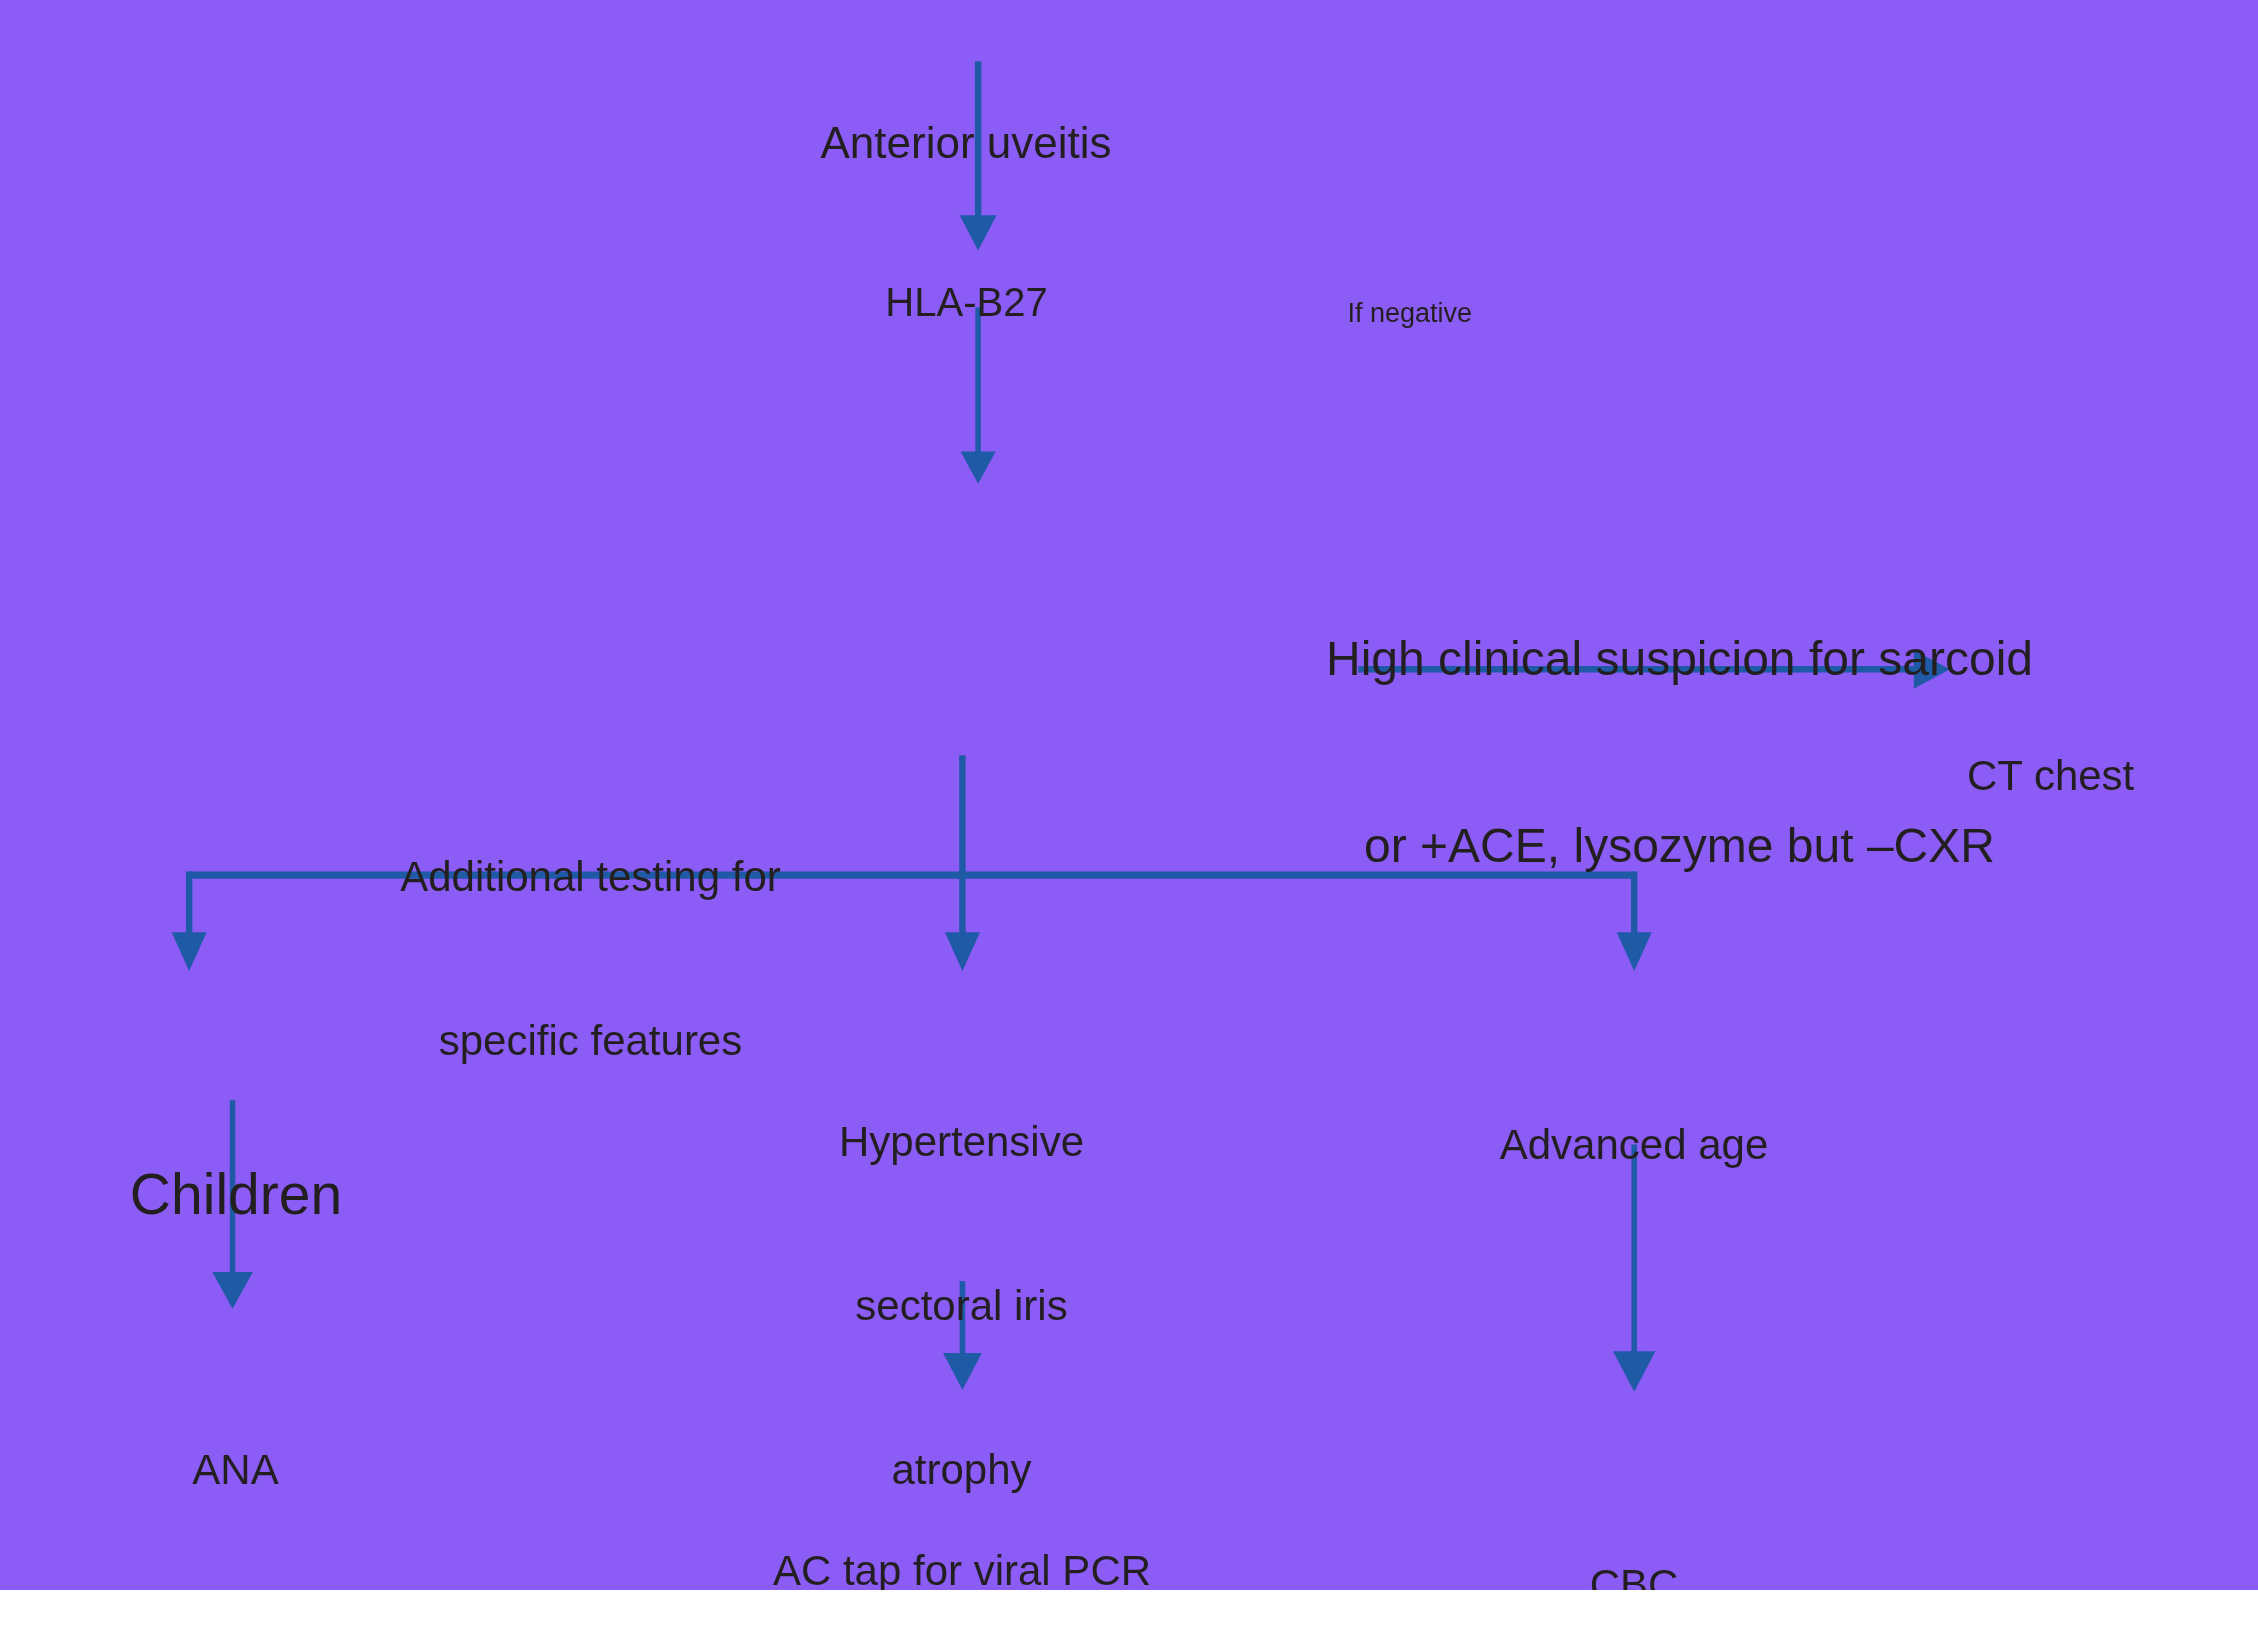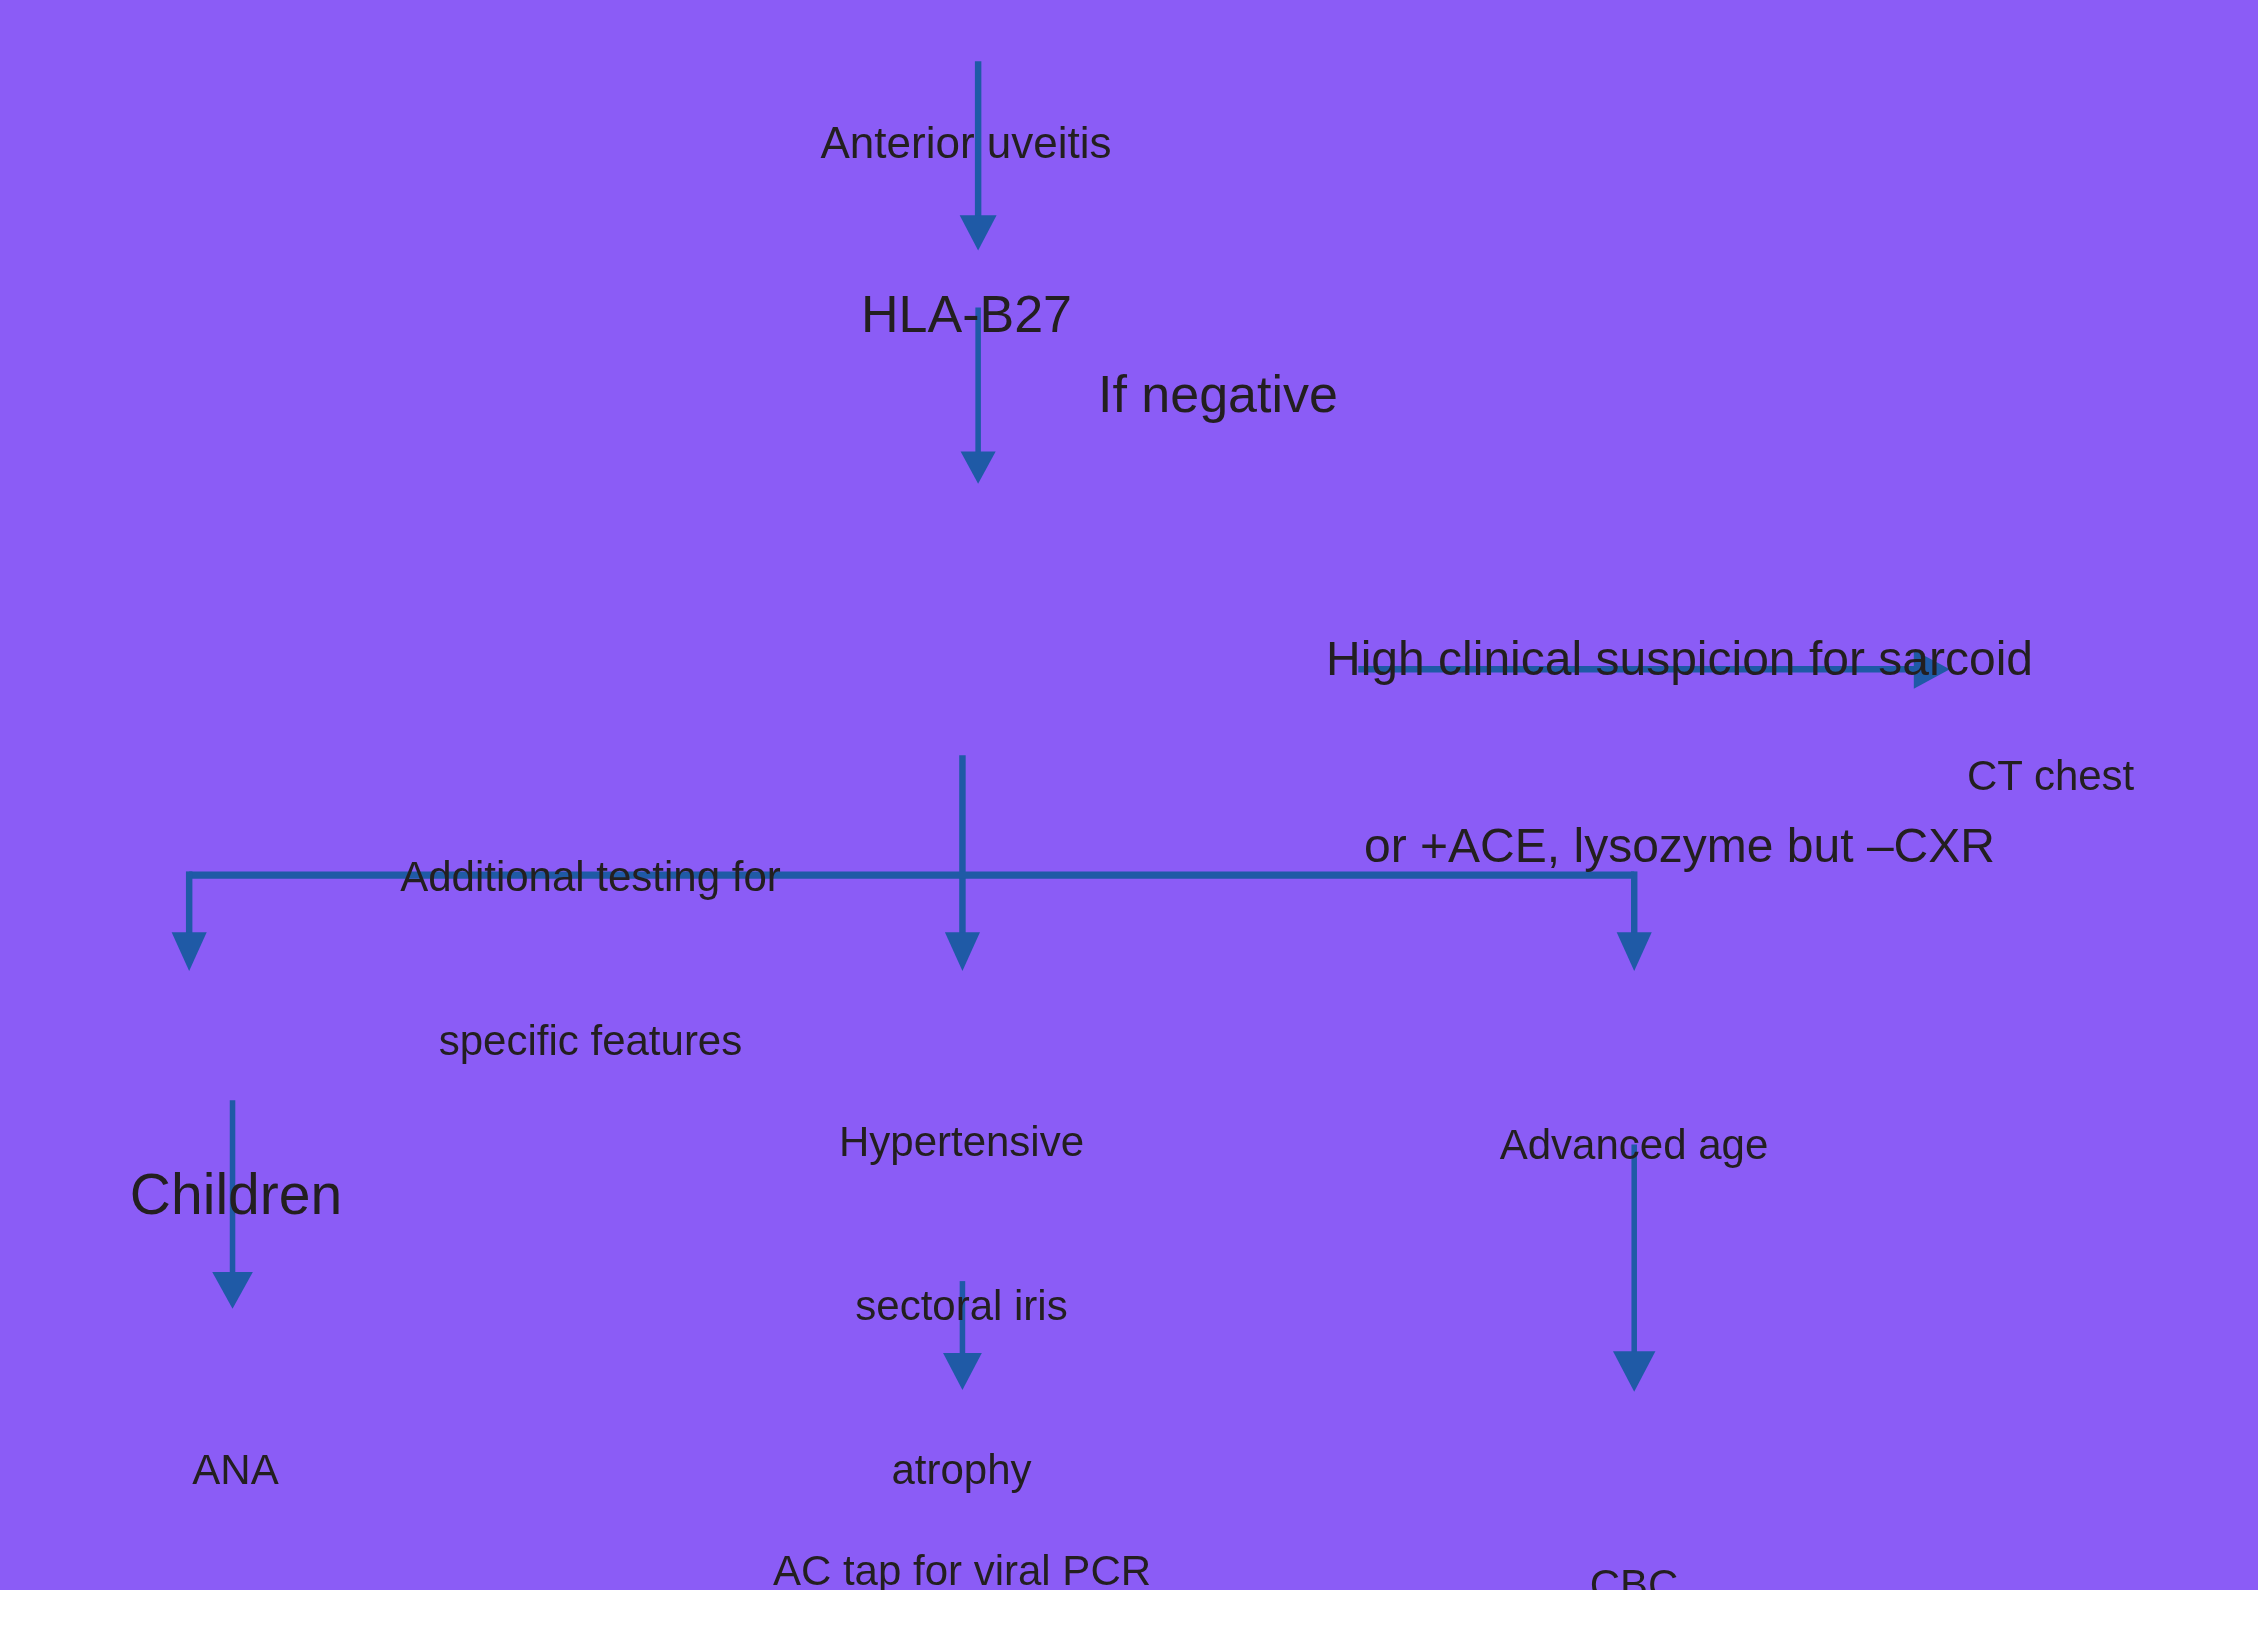--- a/index.html
+++ b/index.html
@@ -30,22 +30,22 @@
     position: absolute;
     text-align: center;
     line-height: 1.30;
     white-space: pre;
     color: #231f20;
   }
   .node .ln { display: block; }
 
   
   .n-root      { left: 689px;  top: 0px;    width: 554px;  font-size: 44px; }
-  .n-hla       { left: 736px;  top: 146px;  width: 461px;  font-size: 52px; }
-  .n-ifneg     { left: 1024px; top: 226px;  width: 388px;  font-size: 52px; text-align: center; }
+  .n-hla       { left: 736px;  top: 172px;  width: 461px;  font-size: 40px; }
+  .n-ifneg     { left: 1084px; top: 226px;  width: 388px;  font-size: 27px; text-align: right; }
   .n-panel     { left: 658px;  top: 510px;  width: 609px;  font-size: 42px; }
   .n-sarcoid   { left: 1278px; top: 503px;  width: 803px;  font-size: 48px; }
   .n-ctchest   { left: 1967px; top: 640px;  width: 305px;  font-size: 42px; text-align: left; }
   .n-addtest   { left: 309px;  top: 741px;  width: 563px;  font-size: 42px; }
   .n-children  { left:  42px;  top: 1009px; width: 388px;  font-size: 57px; }
   .n-hyper     { left: 740px;  top: 1006px; width: 443px;  font-size: 42px; }
   .n-advage    { left: 1440px; top: 1009px; width: 388px;  font-size: 42px; }
   .n-childlist { left: -46px;  top: 1334px; width: 563px;  font-size: 42px; }
   .n-actap     { left: 685px;  top: 1435px; width: 554px;  font-size: 42px; }
   .n-cbc       { left: 1311px; top: 1449px; width: 646px;  font-size: 42px; }

